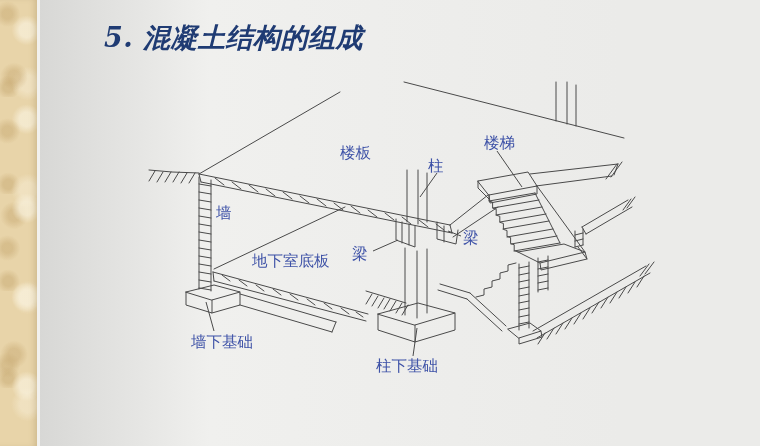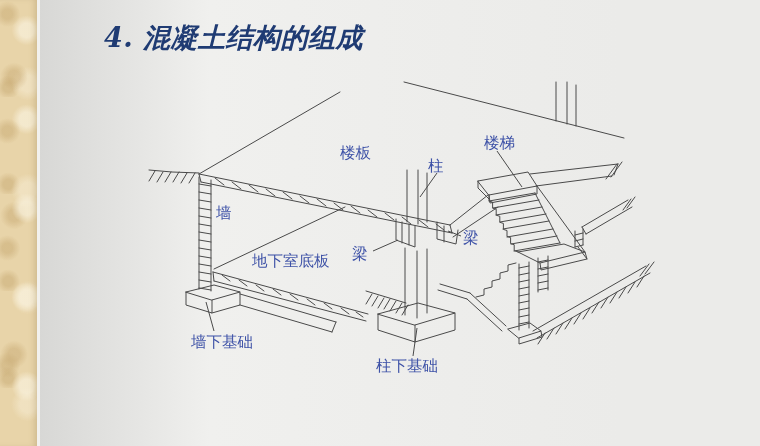--- a/index.html
+++ b/index.html
@@ -33,21 +33,21 @@
     font-family:"DejaVu Sans","Liberation Sans",sans-serif;
     font-size:15.5px;fill:#3e52a7;
   }
   svg .leader{stroke:#4a4a4a;stroke-width:1;fill:none;}
 </style>
 </head>
 <body>
 
 <div class="slide">
   <div class="side-strip"></div>
-  <div class="title">4. 混凝土结构的组成</div>
+  <div class="title">5. 混凝土结构的组成</div>
 
   <svg class="diagram" width="760" height="446" viewBox="0 0 760 446">
 
     <g class="lw">
       <path d="M149,170 L172,172 L199,173"></path>
       <path d="M155,171 l-6,10 M163,172 l-6,10 M171,172 l-6,10 M179,172 l-6,10 M187,173 l-6,10 M195,173 l-6,10"></path>
     </g>
 
     <g class="lw">
       <path d="M199,174 L340,92"></path>

